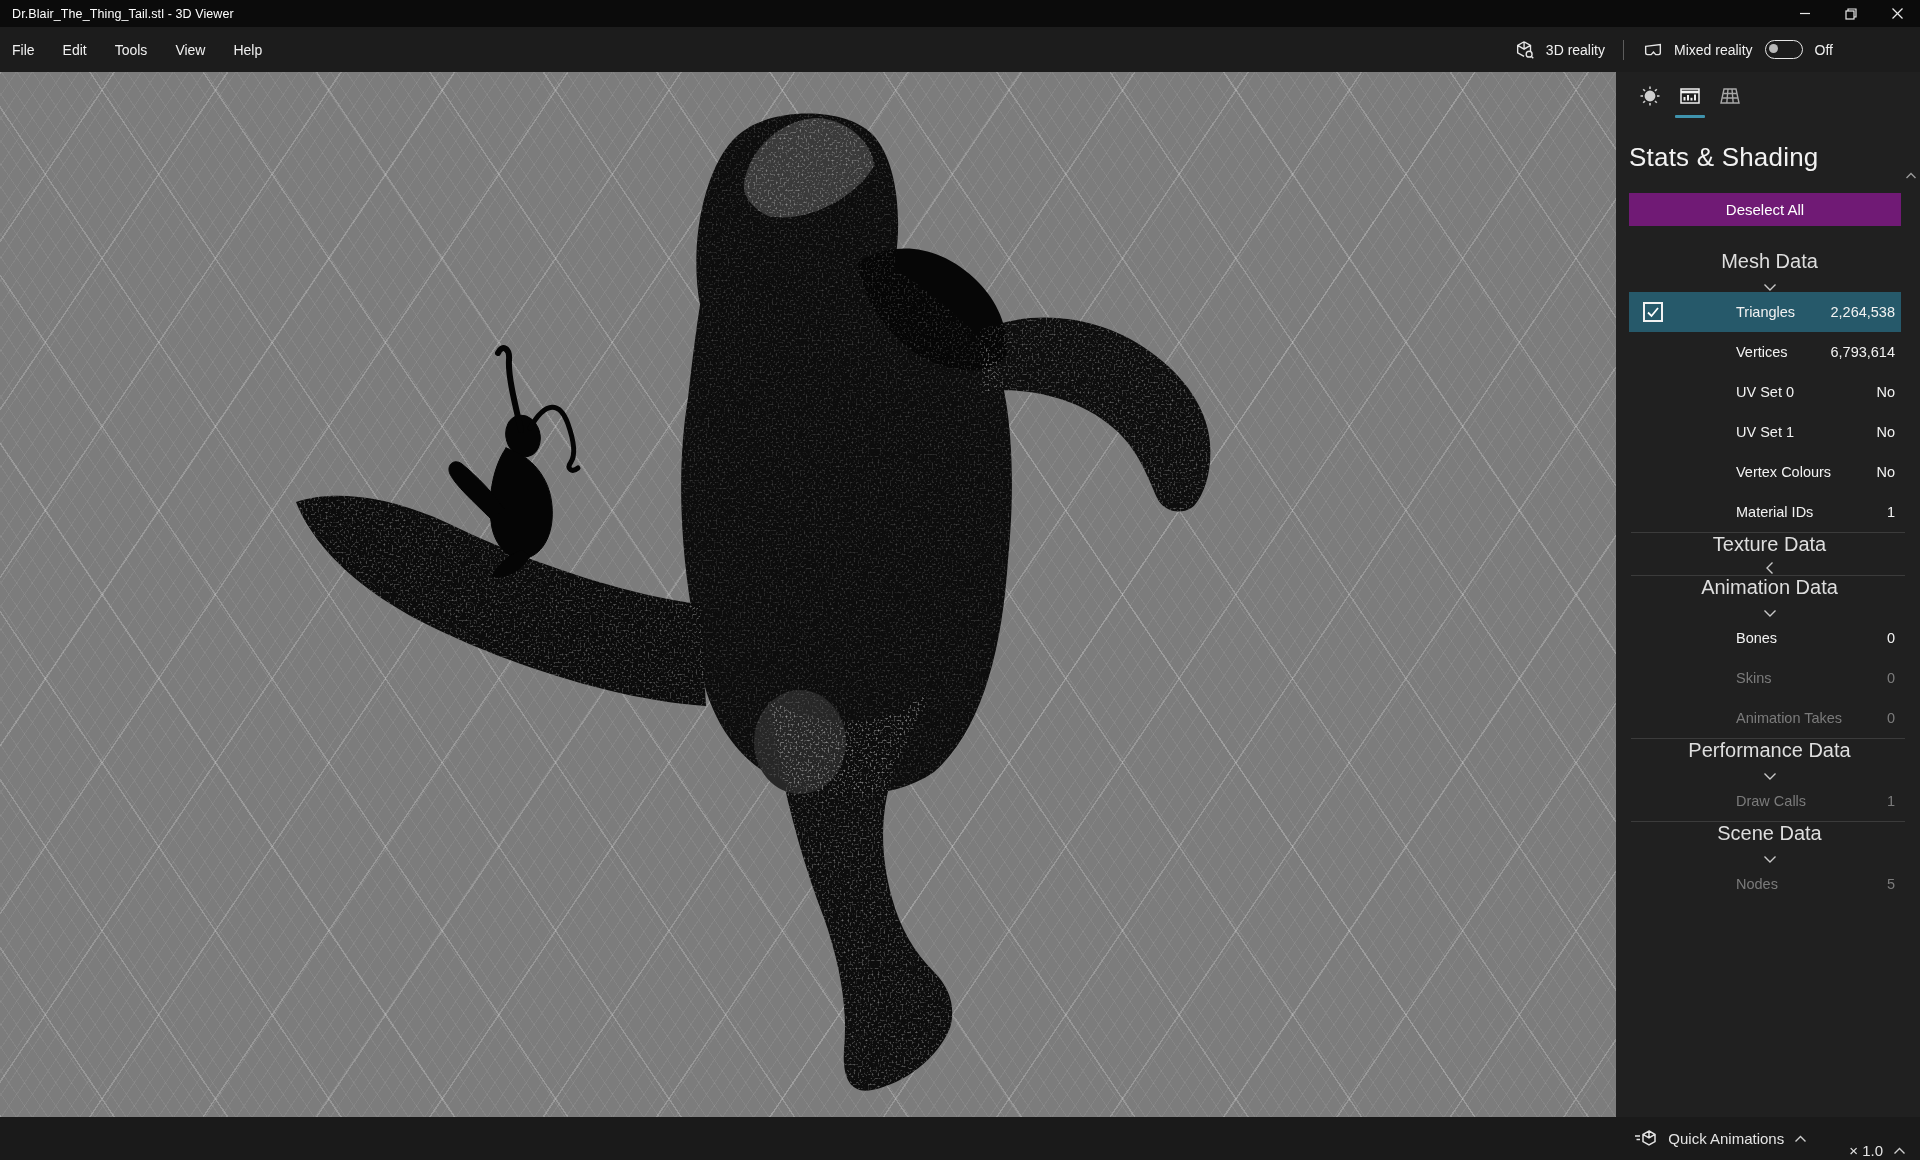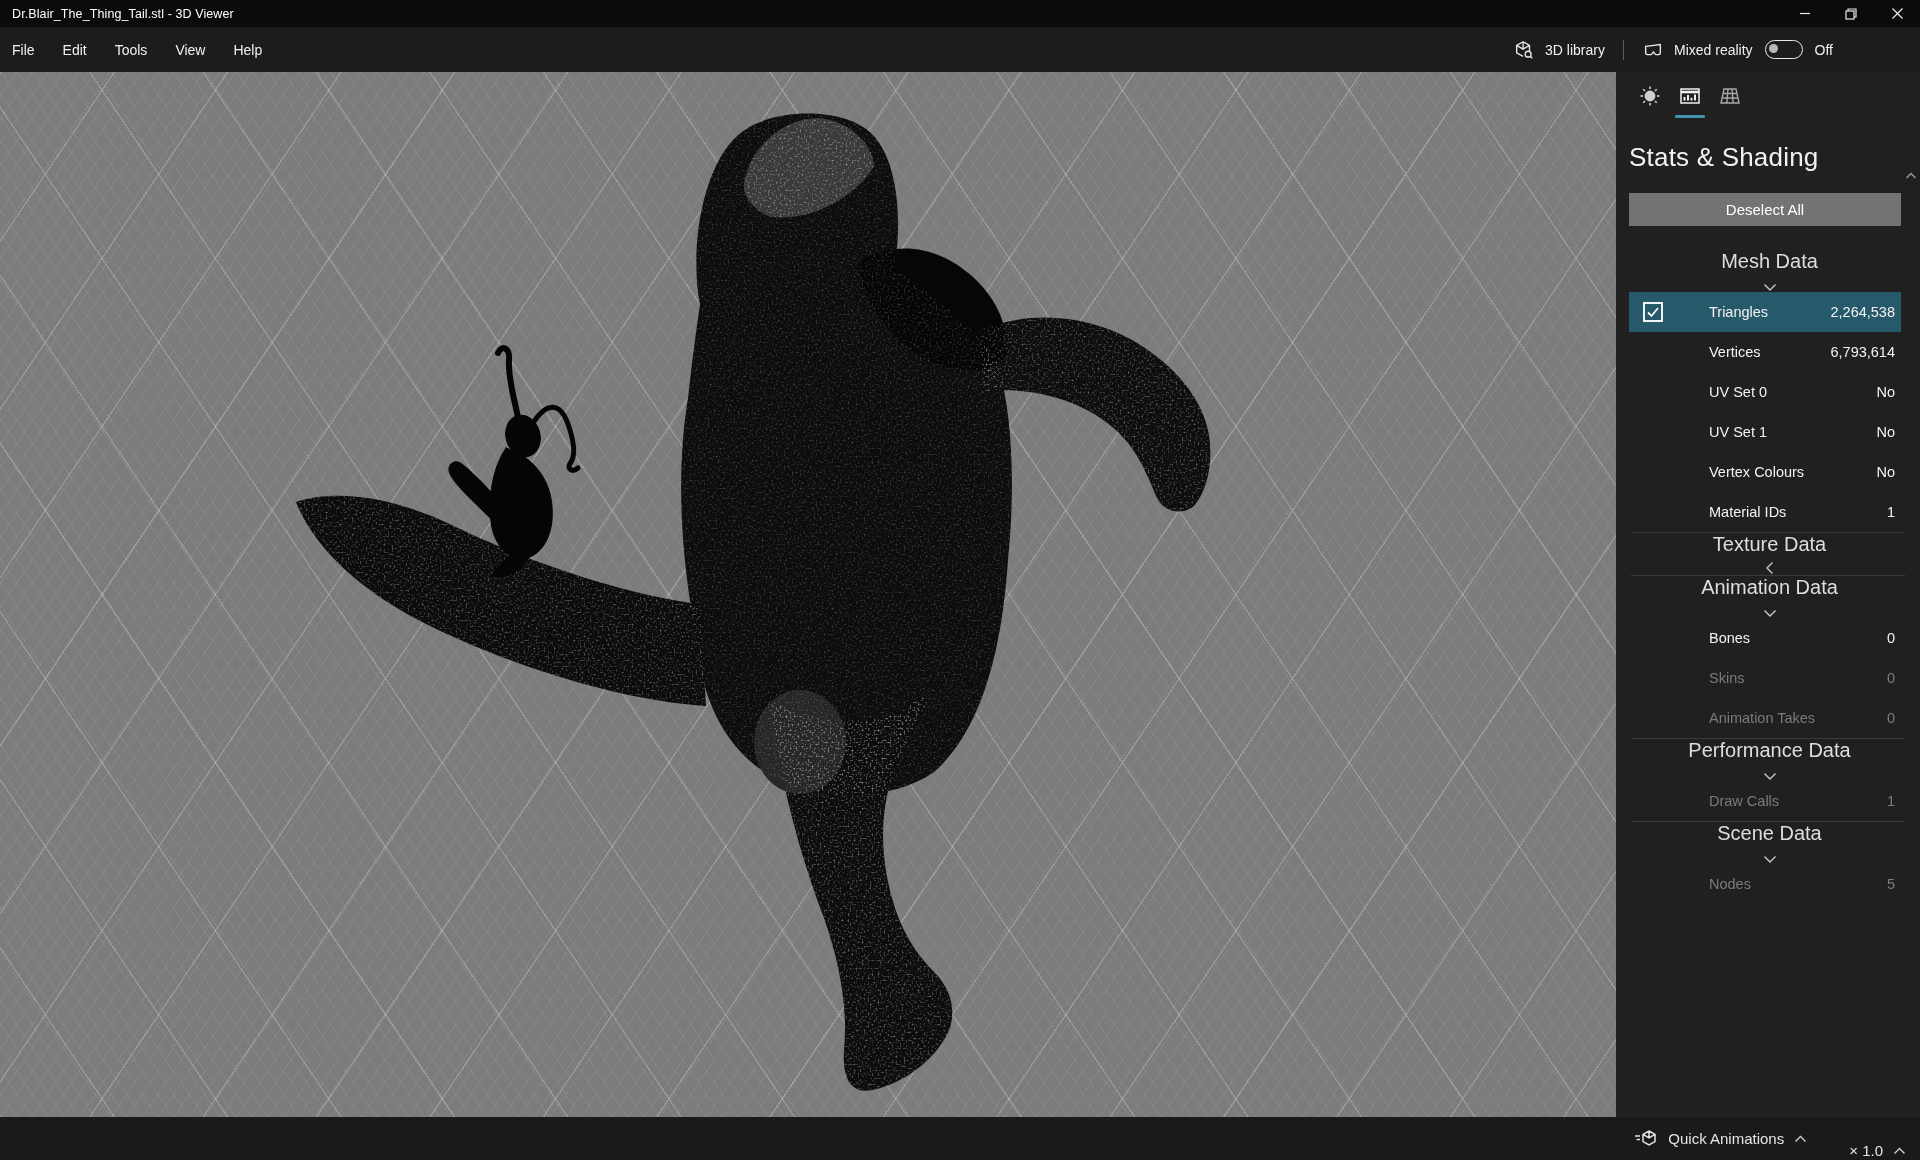--- a/index.html
+++ b/index.html
@@ -28,31 +28,31 @@
       repeating-linear-gradient(124deg, rgba(255,255,255,0.20) 0 1.5px, transparent 1.5px 94px),
       repeating-linear-gradient(56deg,  rgba(255,255,255,0.065) 0 1px, transparent 1px 13px),
       repeating-linear-gradient(124deg, rgba(255,255,255,0.065) 0 1px, transparent 1px 13px);}
   .viewport svg{display:block;width:100%;height:100%;}
   
   .sidebar{position:absolute;right:0;top:72px;width:304px;height:1045px;background:#202020;color:#e8e8e8;}
   .tabs{display:flex;align-items:flex-start;padding:12px 0 0 14px;height:38px;}
   .tab{width:40px;display:flex;flex-direction:column;align-items:center;}
   .tab .underline{width:30px;height:3px;background:#3f93ad;margin-top:7px;border-radius:1px;}
   .panel-title{font-size:26px;font-weight:300;color:#f2f2f2;padding:20px 0 0 13px;letter-spacing:.2px;}
-  .deselect-btn{display:block;margin:20px 16px 0 13px;height:33px;width:272px;background:#737373;border:none;
+  .deselect-btn{display:block;margin:20px 16px 0 13px;height:33px;width:272px;background:#701a75;border:none;
     color:#fff;font-size:15px;font-family:inherit;cursor:pointer;}
   .scroll-up{position:absolute;right:3px;top:100px;color:#9a9a9a;}
   .sections{margin-top:24px;}
   .sec-header{height:42px;display:flex;align-items:center;justify-content:space-between;
     padding:0 14px 0 17px;font-size:20px;font-weight:300;color:#dedede;flex-direction:column;}
   .sec-header .chev{color:#c9c9c9;}
   .sec-divider{border-top:1px solid #3b3b3b;margin:0 15px;}
   .row{height:40px;display:flex;align-items:center;font-size:14.5px;color:#f2f2f2;
     margin:0 19px 0 13px;padding:0 6px 0 0;position:relative;}
-  .row .lbl{margin-left:80px;}
+  .row .lbl{margin-left:107px;}
   .row .val{margin-left:auto;text-align:right;}
   .row.dim{color:#7b7b7b;}
   .row.selected{background:#26596a;}
   .row .checkbox{position:absolute;left:14px;top:10px;width:16px;height:16px;border:2px solid #f2f2f2;
     display:flex;align-items:center;justify-content:center;}
   
   .bottombar{position:absolute;left:0;bottom:0;width:1920px;height:43px;background:#1a1a1a;color:#e4e4e4;
     display:flex;align-items:center;justify-content:flex-end;font-size:15px;}
   .bottombar .grp{display:flex;align-items:center;}
   .bottombar .qa-grp{margin-right:42px;}
@@ -102,21 +102,21 @@
   </div>
   <div class="menu-right">
     <div class="grp">
       <span class="icon" style="margin-right:10px;">
         <svg width="22" height="22" viewBox="0 0 24 24" fill="none" stroke="#e6e6e6" stroke-width="1.5">
           <path d="M11 3 L18 7 V14 M11 3 L4 7 V15 L11 19 M11 3 V11 M4 7 L11 11 L18 7"></path>
           <circle cx="16.5" cy="16.5" r="3.2"></circle>
             <line x1="18.8" y1="18.8" x2="21" y2="21"></line>
         </svg>
       </span>
-      <span>3D library</span>
+      <span>3D reality</span>
     </div>
     <div class="vsep"></div>
     <div class="grp">
       <span class="icon" style="margin-right:10px;">
         <svg width="22" height="22" viewBox="0 0 24 24" fill="none" stroke="#e6e6e6" stroke-width="1.5">
           <path d="M4 8 L20 6 V15 A2 2 0 0 1 18 17 H15 L12.5 14.2 L10 17 H6 A2 2 0 0 1 4 15 Z"></path>
         </svg>
       </span>
       <span>Mixed reality</span>
       <div class="toggle">

